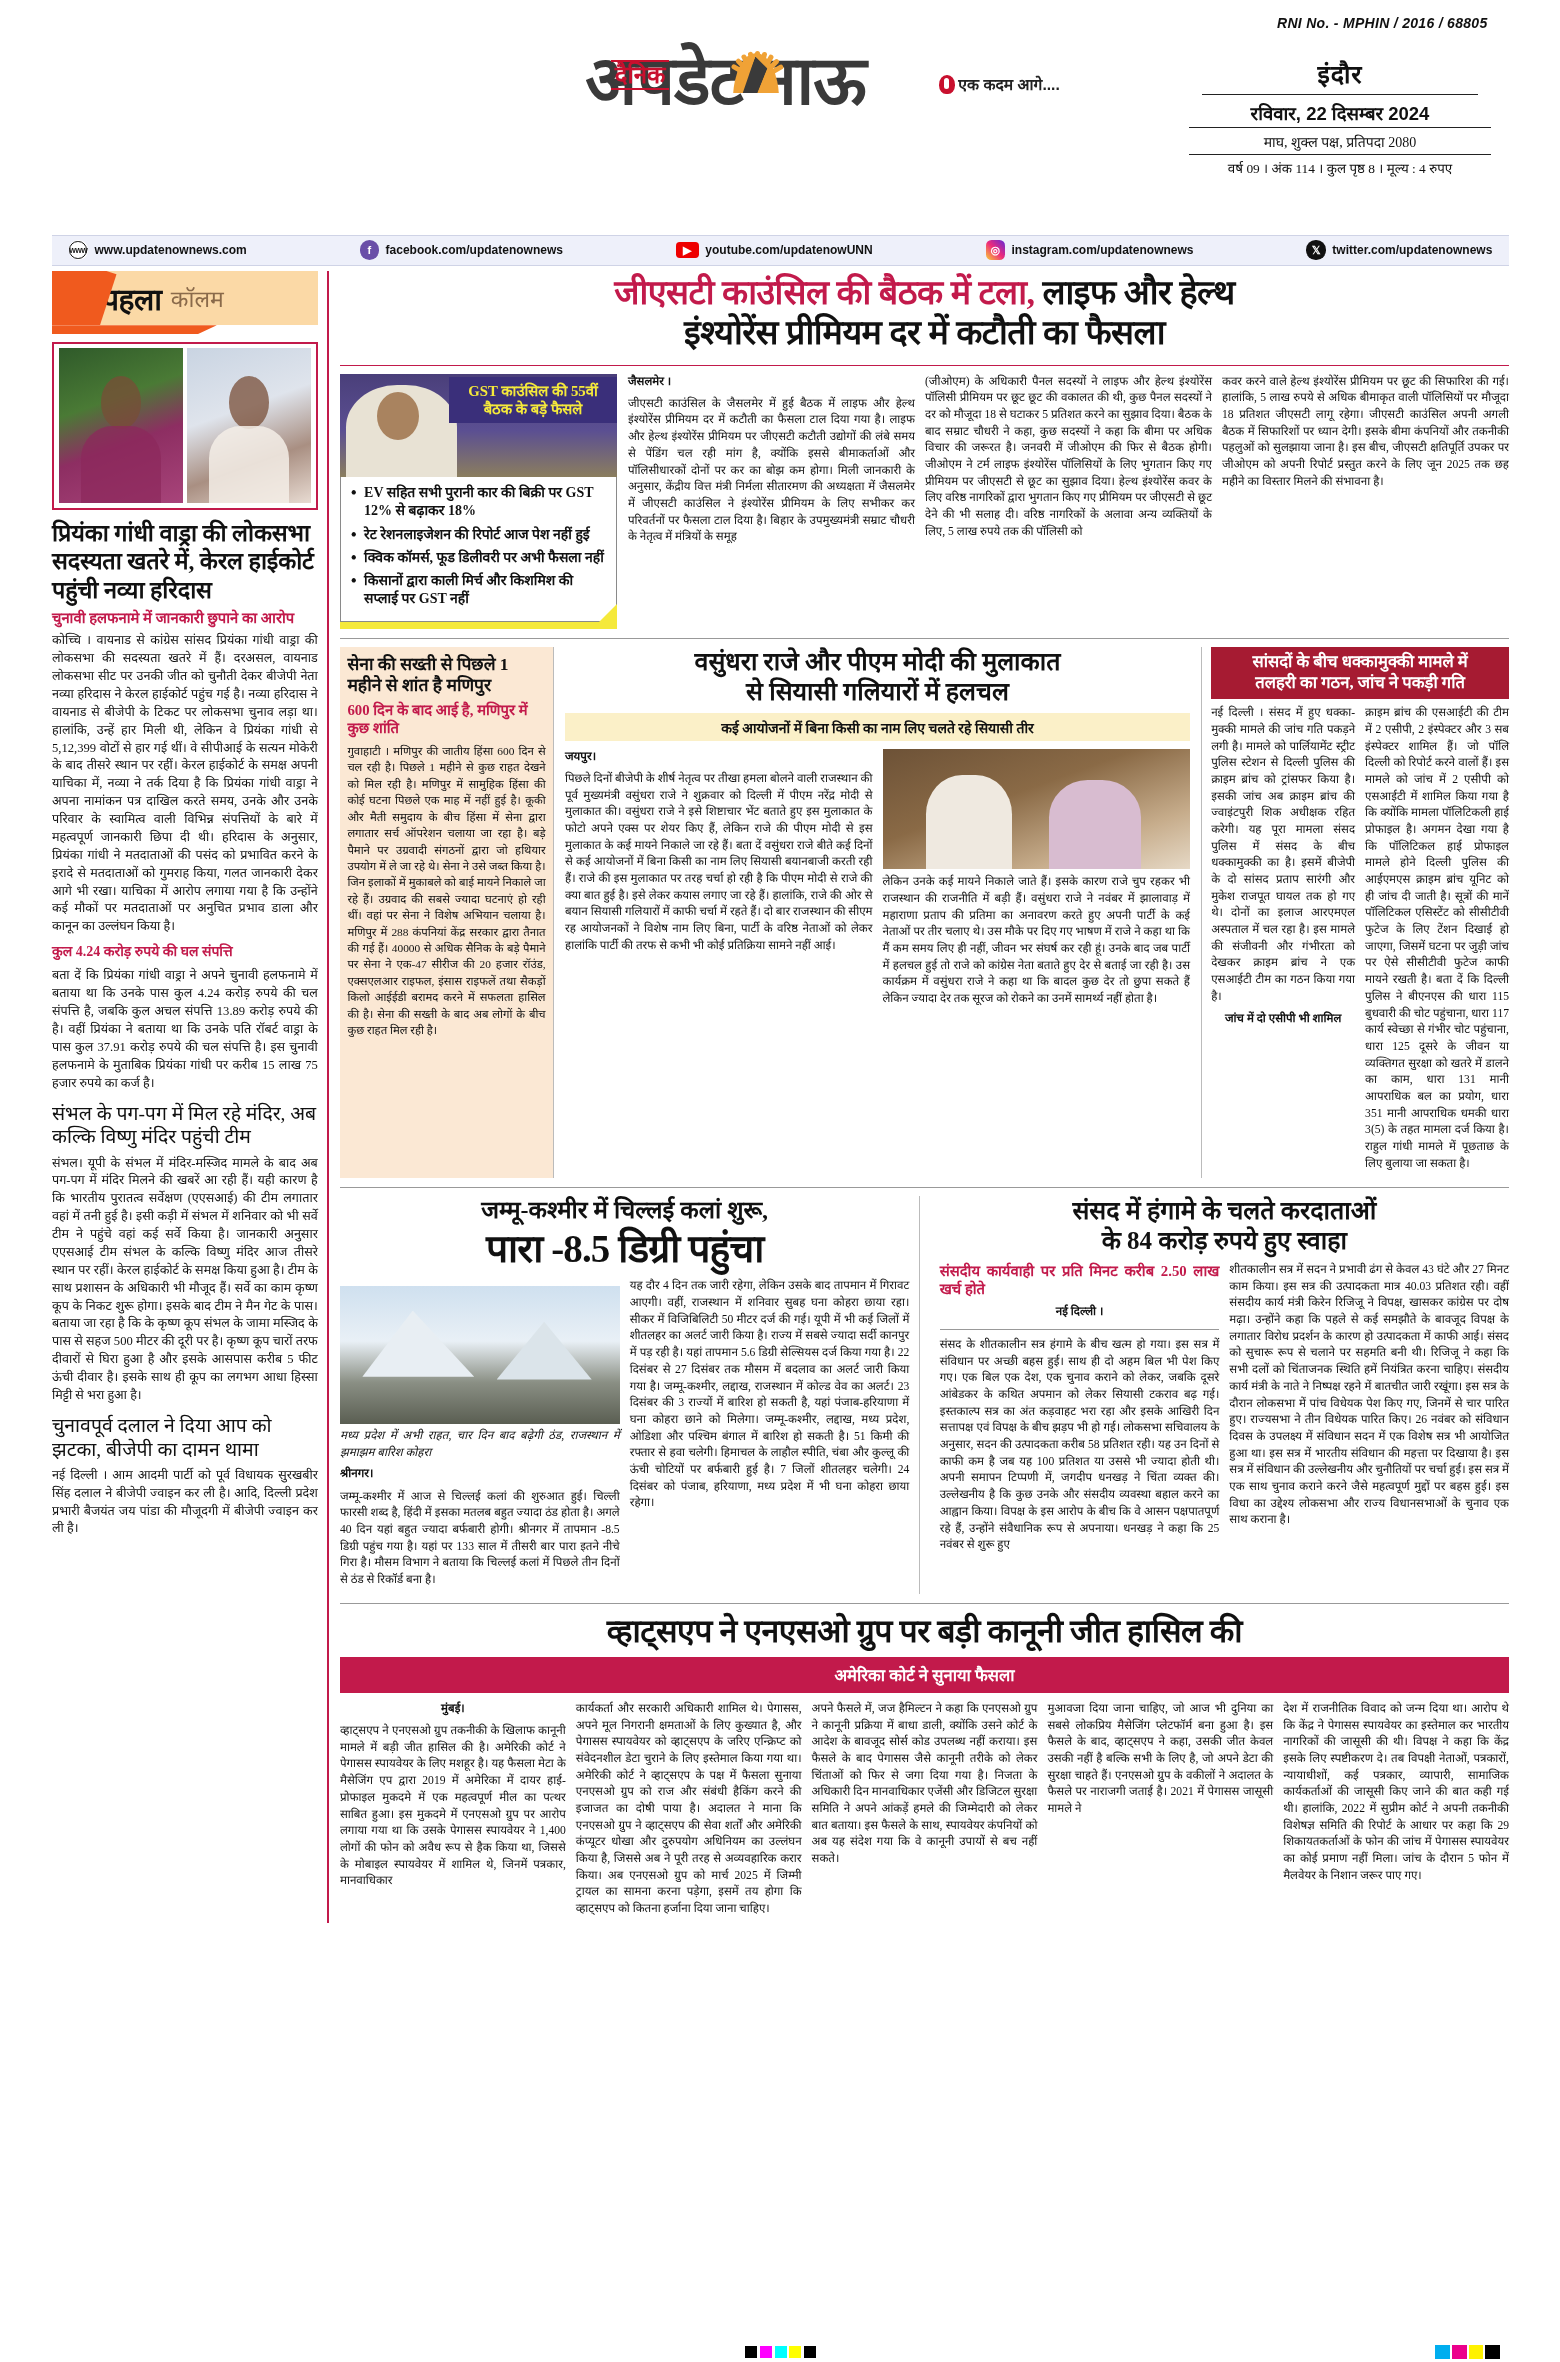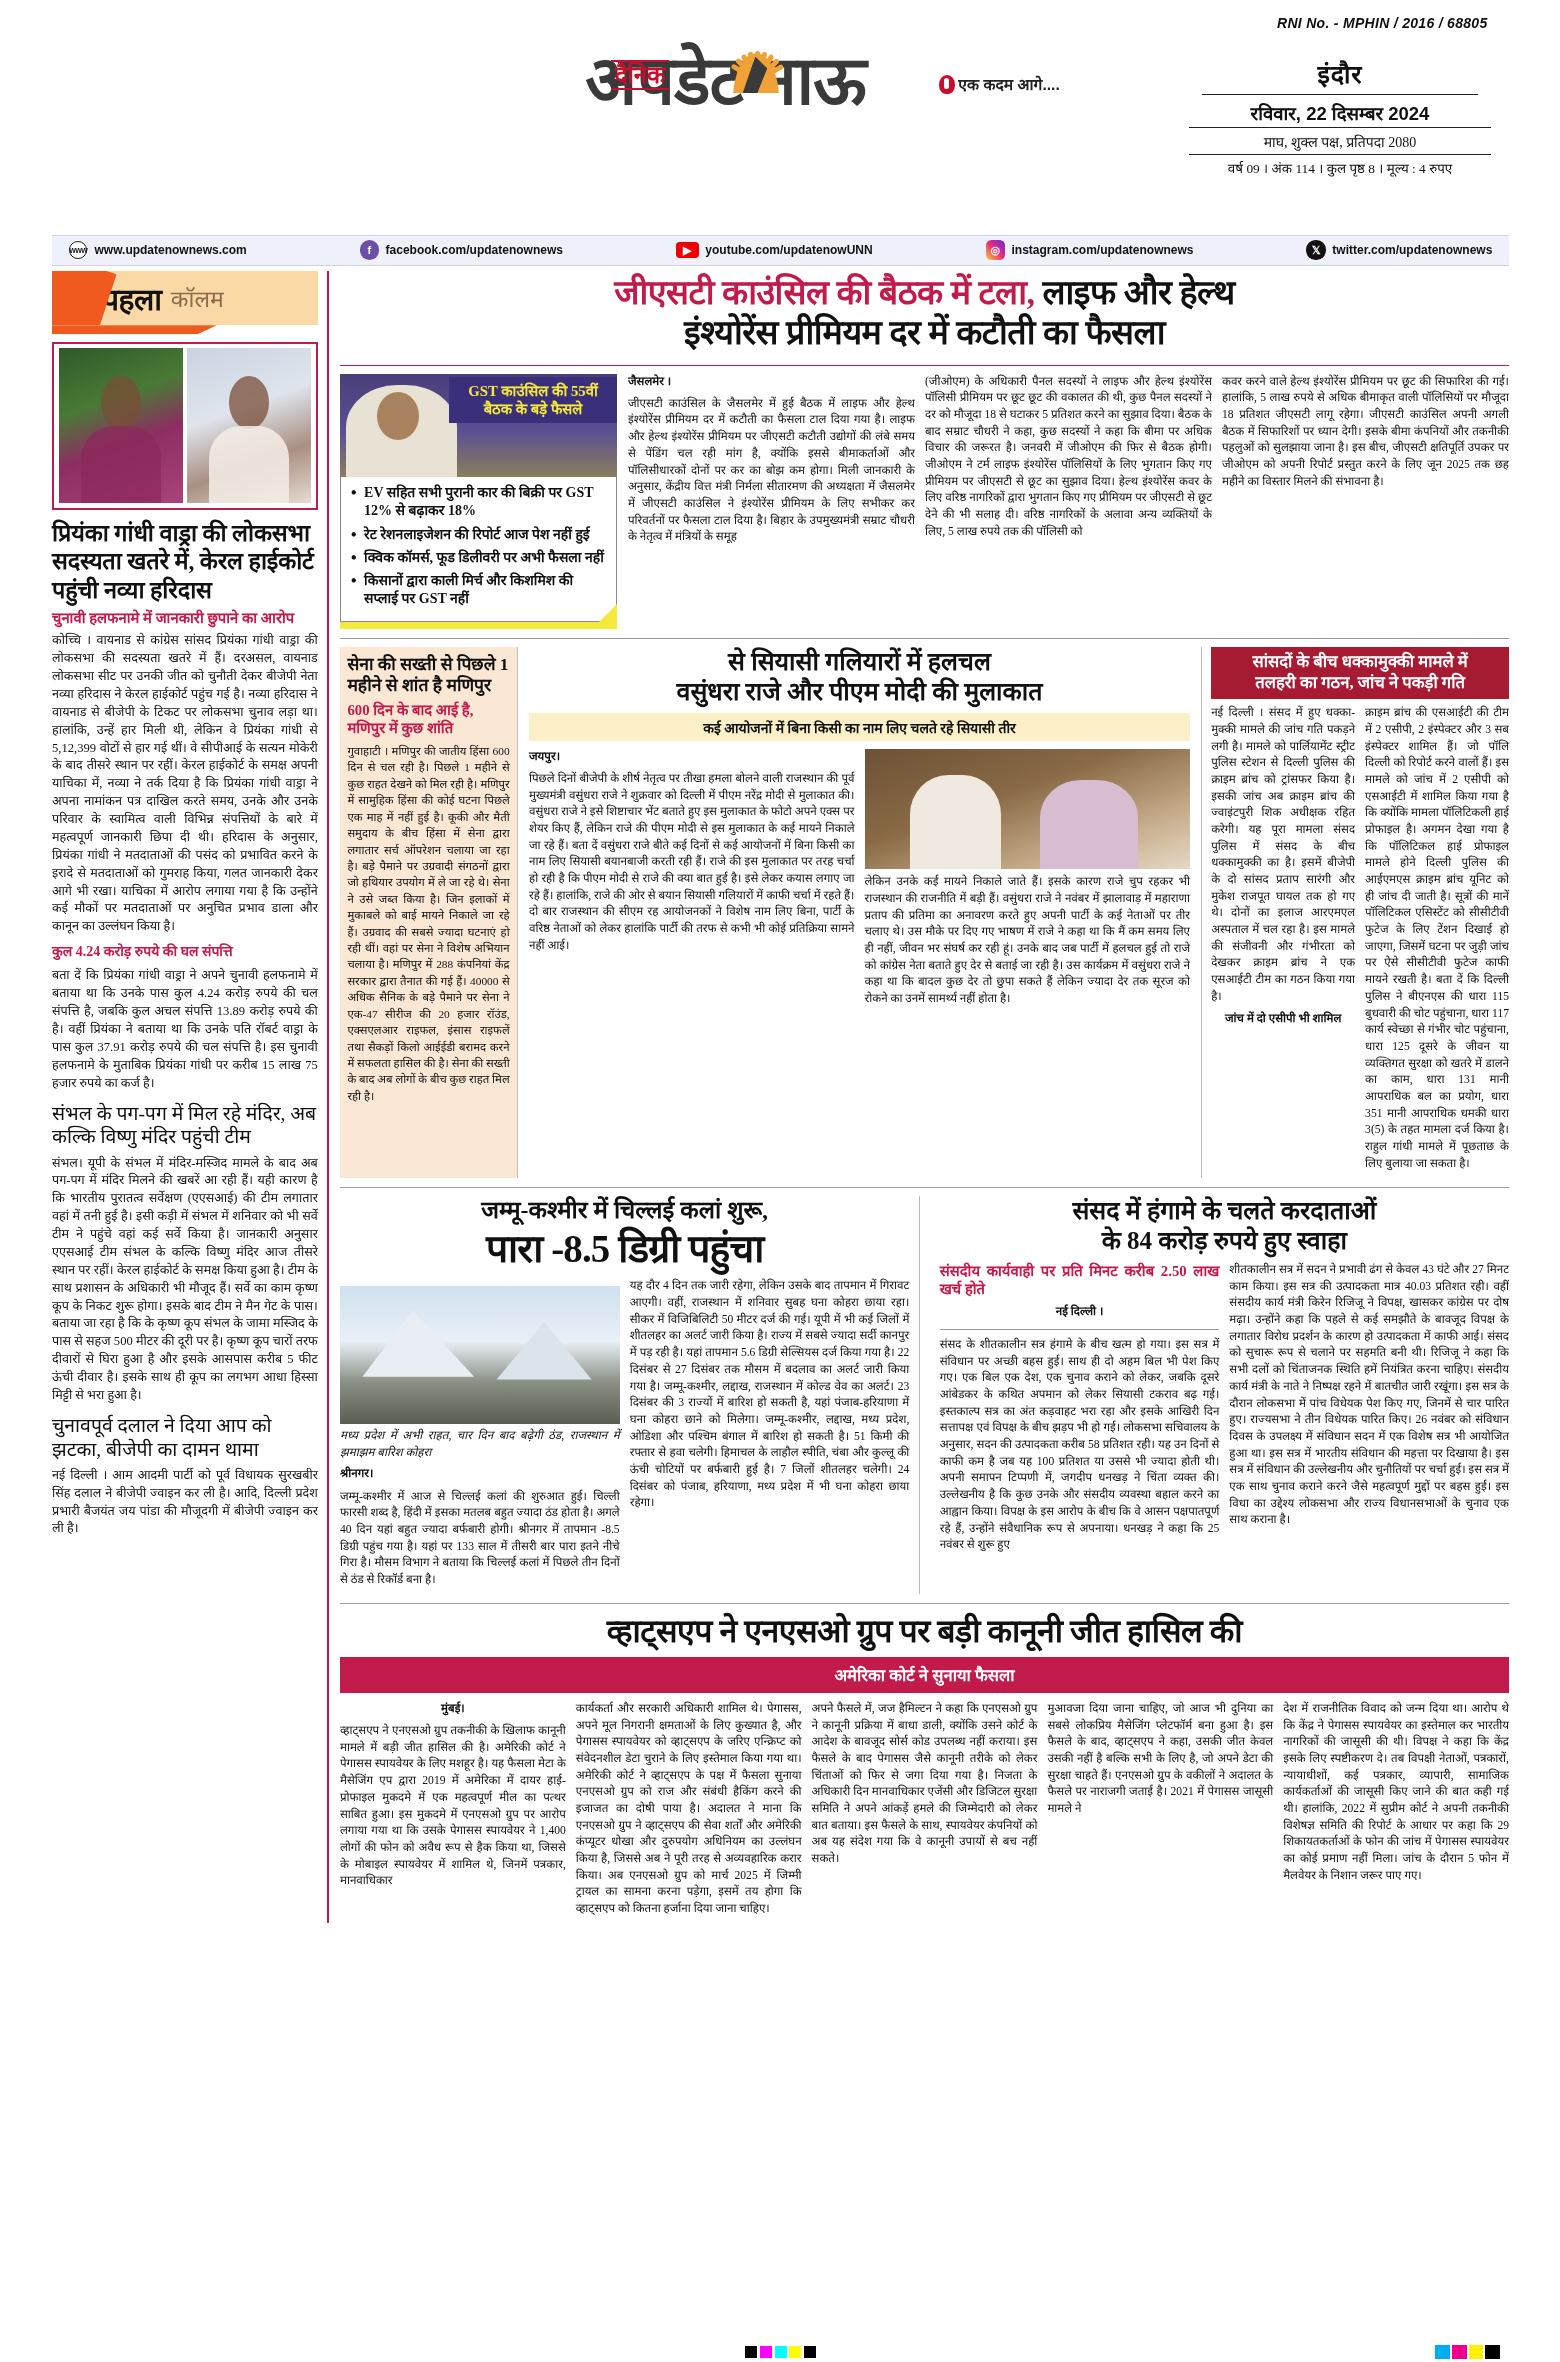--- a/index.html
+++ b/index.html
@@ -103,21 +103,21 @@
   .gst-bullets li:before { content: "\2022"; position: absolute; left: 1.8px; top: -0.9px; font-size: 15.7px; }
   .yellow-strip { height: 6.5px; background: #f5e93b; }
 
   
   .tcols { display: flex; gap: 10px; }
   .tcol { flex: 1; font-size: 11.6px; line-height: 1.44; text-align: justify; }
   .tcol p { margin-bottom: 5.5px; text-indent: 0; }
 
   
   .row2 { display: flex; gap: 11px; margin-top: 9.2px; border-top: 0.9px solid #999; padding-top: 7.4px; }
-  .box-manipur { width: 178px; flex: none; background: #fbe8d4; padding: 7.4px; border-right: 0.9px solid #bbb; }
+  .box-manipur { width: 214px; flex: none; background: #fbe8d4; padding: 7.4px; border-right: 0.9px solid #bbb; }
   .box-manipur h4 { font-size: 17.5px; font-weight: bold; line-height: 1.2; margin-bottom: 4.6px; }
   .box-manipur .red-sub { color: #c21a4b; font-weight: bold; font-size: 14.8px; line-height: 1.25; margin-bottom: 5.5px; }
   .box-manipur .body { font-size: 11.4px; line-height: 1.44; text-align: justify; }
   .mid-raje { flex: 1; }
   .mid-raje h3 { text-align: center; font-size: 25px; font-weight: bold; line-height: 1.2; }
   .band-cream { background: #fbf0c8; text-align: center; font-weight: bold; font-size: 14px; padding: 4.6px 3.7px; margin: 6.5px 0 7.4px 0; }
   .modi-photo { height: 120px; background: linear-gradient(160deg,#6d5237 0%,#8a6a46 40%,#c7ad8c 75%,#e6d9c6 100%); position: relative; margin-bottom: 5.5px; }
   .modi-photo .p1 { position: absolute; left: 14%; bottom: 0; width: 28%; height: 78%; background: #efe9e0; border-radius: 42% 42% 0 0; }
   .modi-photo .p2 { position: absolute; right: 16%; bottom: 0; width: 30%; height: 74%; background: #d8bcd0; border-radius: 42% 42% 0 0; }
   .box-sansad { width: 308px; flex: none; border-left: 0.9px solid #bbb; padding-left: 9.2px; }
@@ -302,22 +302,22 @@
       </div>
 
       <div class="row2">
         <div class="box-manipur">
           <h4>सेना की सख्ती से पिछले 1 महीने से शांत है मणिपुर</h4>
           <div class="red-sub">600 दिन के बाद आई है, मणिपुर में कुछ शांति</div>
           <div class="body">गुवाहाटी । मणिपुर की जातीय हिंसा 600 दिन से चल रही है। पिछले 1 महीने से कुछ राहत देखने को मिल रही है। मणिपुर में सामुहिक हिंसा की कोई घटना पिछले एक माह में नहीं हुई है। कूकी और मैती समुदाय के बीच हिंसा में सेना द्वारा लगातार सर्च ऑपरेशन चलाया जा रहा है। बड़े पैमाने पर उग्रवादी संगठनों द्वारा जो हथियार उपयोग में ले जा रहे थे। सेना ने उसे जब्त किया है। जिन इलाकों में मुकाबले को बाई मायने निकाले जा रहे हैं। उग्रवाद की सबसे ज्यादा घटनाएं हो रही थीं। वहां पर सेना ने विशेष अभियान चलाया है। मणिपुर में 288 कंपनियां केंद्र सरकार द्वारा तैनात की गई हैं। 40000 से अधिक सैनिक के बड़े पैमाने पर सेना ने एक-47 सीरीज की 20 हजार रॉउंड, एक्सएलआर राइफल, इंसास राइफलें तथा सैकड़ों किलो आईईडी बरामद करने में सफलता हासिल की है। सेना की सख्ती के बाद अब लोगों के बीच कुछ राहत मिल रही है।</div>
         </div>
 
         <div class="mid-raje">
+          <h3>वसुंधरा राजे और पीएम मोदी की मुलाकात</h3>
           <h3>से सियासी गलियारों में हलचल</h3>
-          <h3>वसुंधरा राजे और पीएम मोदी की मुलाकात</h3>
           <div class="band-cream">कई आयोजनों में बिना किसी का नाम लिए चलते रहे सियासी तीर</div>
           <div class="tcols">
             <div class="tcol">
               <p class="dateline">जयपुर।</p>
               <p>पिछले दिनों बीजेपी के शीर्ष नेतृत्व पर तीखा हमला बोलने वाली राजस्थान की पूर्व मुख्यमंत्री वसुंधरा राजे ने शुक्रवार को दिल्ली में पीएम नरेंद्र मोदी से मुलाकात की। वसुंधरा राजे ने इसे शिष्टाचार भेंट बताते हुए इस मुलाकात के फोटो अपने एक्स पर शेयर किए हैं, लेकिन राजे की पीएम मोदी से इस मुलाकात के कई मायने निकाले जा रहे हैं।
 
 बता दें वसुंधरा राजे बीते कई दिनों से कई आयोजनों में बिना किसी का नाम लिए सियासी बयानबाजी करती रही हैं। राजे की इस मुलाकात पर तरह चर्चा हो रही है कि पीएम मोदी से राजे की क्या बात हुई है। इसे लेकर कयास लगाए जा रहे हैं। हालांकि, राजे की ओर से बयान सियासी गलियारों में काफी चर्चा में रहते हैं। दो बार राजस्थान की सीएम रह आयोजनकों ने विशेष नाम लिए बिना, पार्टी के वरिष्ठ नेताओं को लेकर हालांकि पार्टी की तरफ से कभी भी कोई प्रतिक्रिया सामने नहीं आई।</p>
             </div>
             <div class="tcol">
               <div class="modi-photo">

